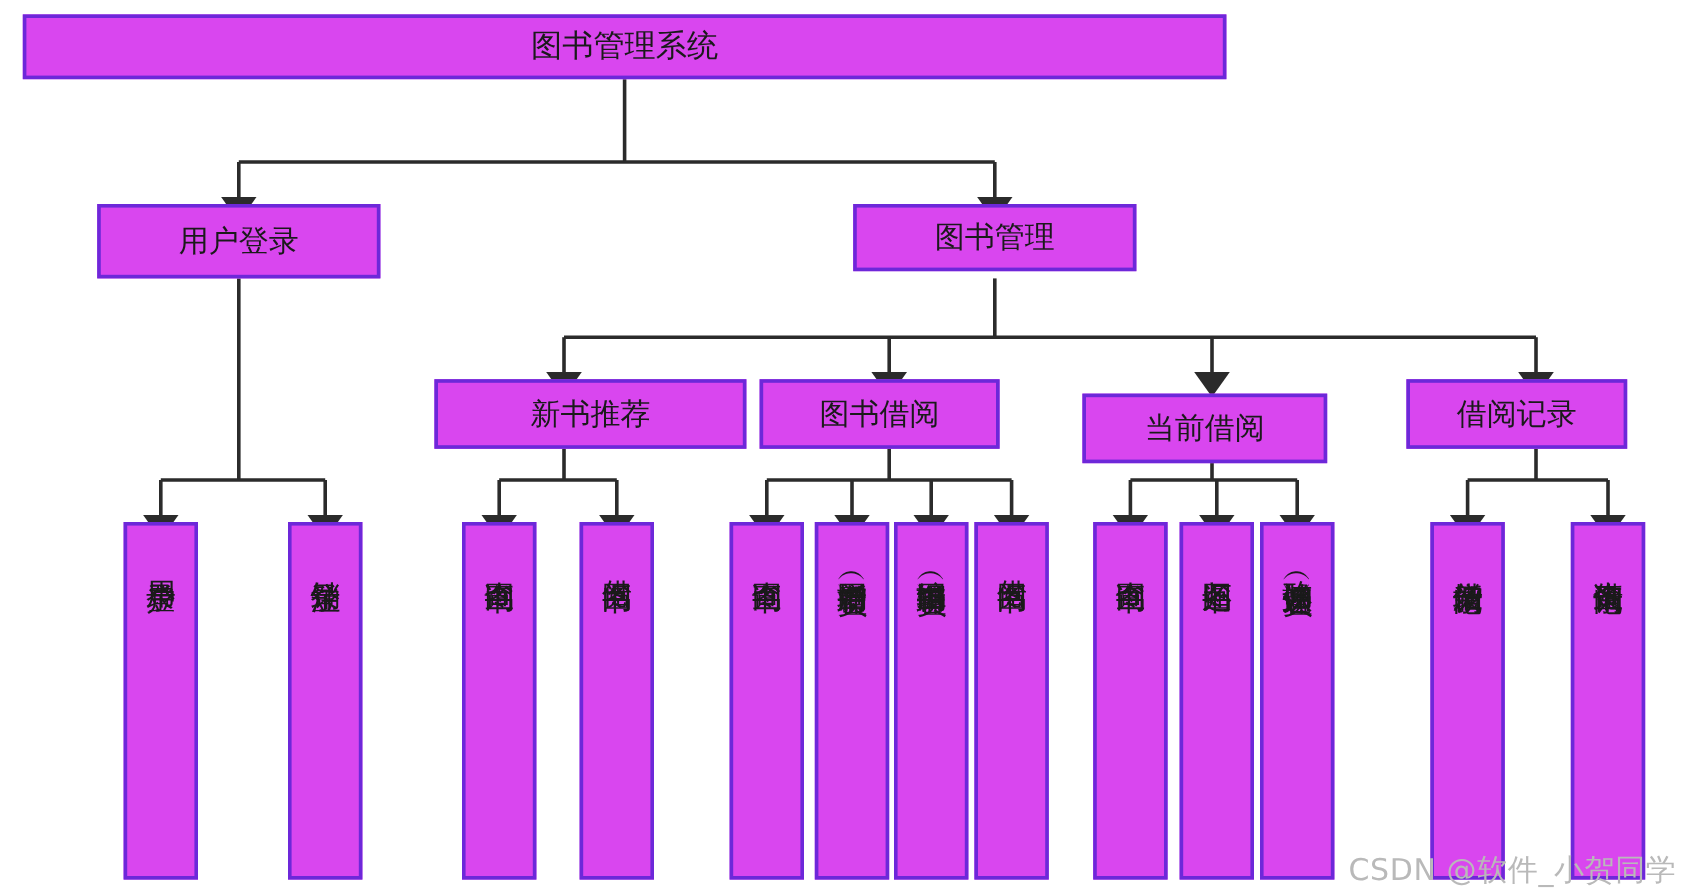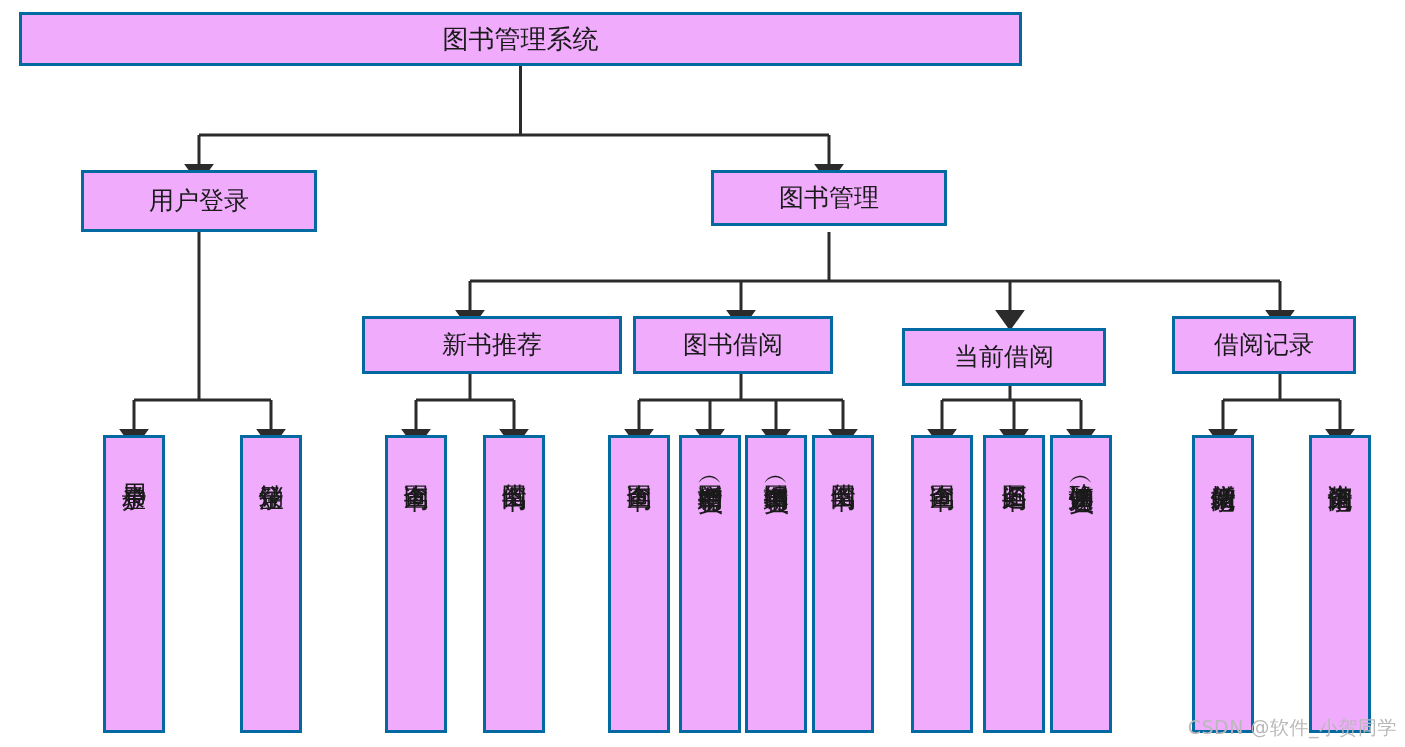--- a/index.html
+++ b/index.html
@@ -21,22 +21,22 @@
     position: absolute;
     left: 0;
     top: 0;
     width: 1405px;
     height: 747px;
     pointer-events: none;
   }
   .node {
     position: absolute;
     box-sizing: border-box;
-    background: #f0abfc;
-    border: 3px solid #0369a1;
+    background: #d946ef;
+    border: 3px solid #6d28d9;
     display: flex;
     align-items: center;
     justify-content: center;
     color: #1a1a1a;
   }
   .node .label {
     display: block;
     text-align: center;
     line-height: 1.18;
     white-space: nowrap;
@@ -59,21 +59,21 @@
     letter-spacing: 1px;
     white-space: nowrap;
   }
   .node.vert.tall .label {
     padding-top: 0;
   }
   .watermark {
     position: absolute;
     right: 8px;
     bottom: 6px;
-    font-size: 19px;
+    font-size: 25px;
     color: #b9b9b9;
     letter-spacing: 0.5px;
     white-space: nowrap;
     user-select: none;
   }
 </style>
 </head>
 <body>
 
 <div id="canvas">

